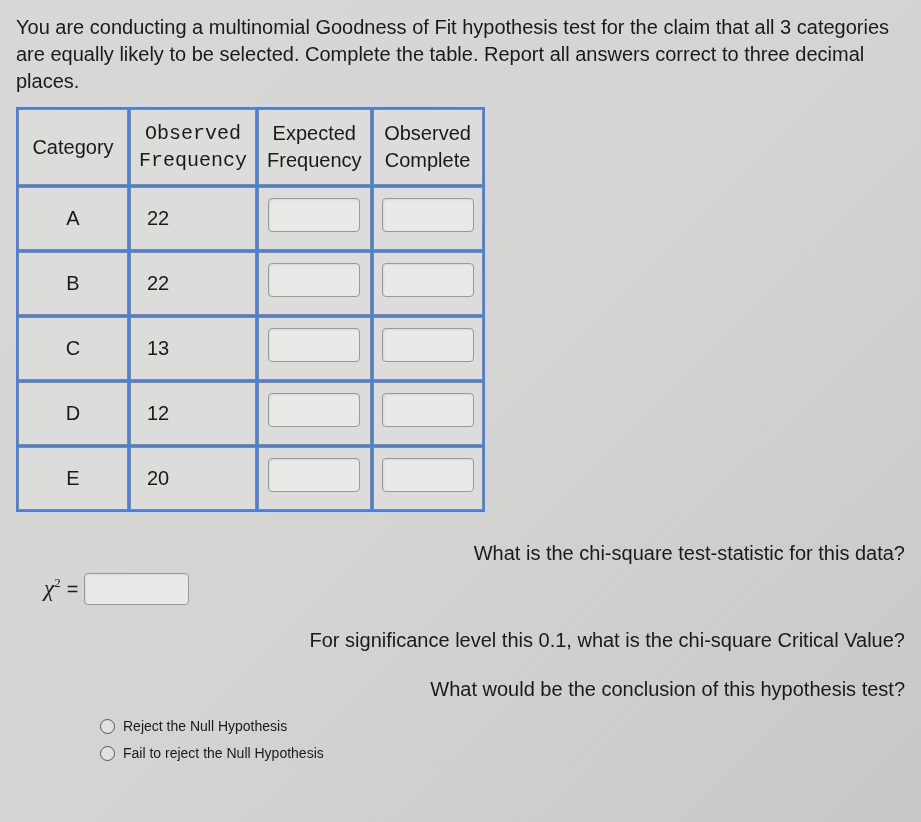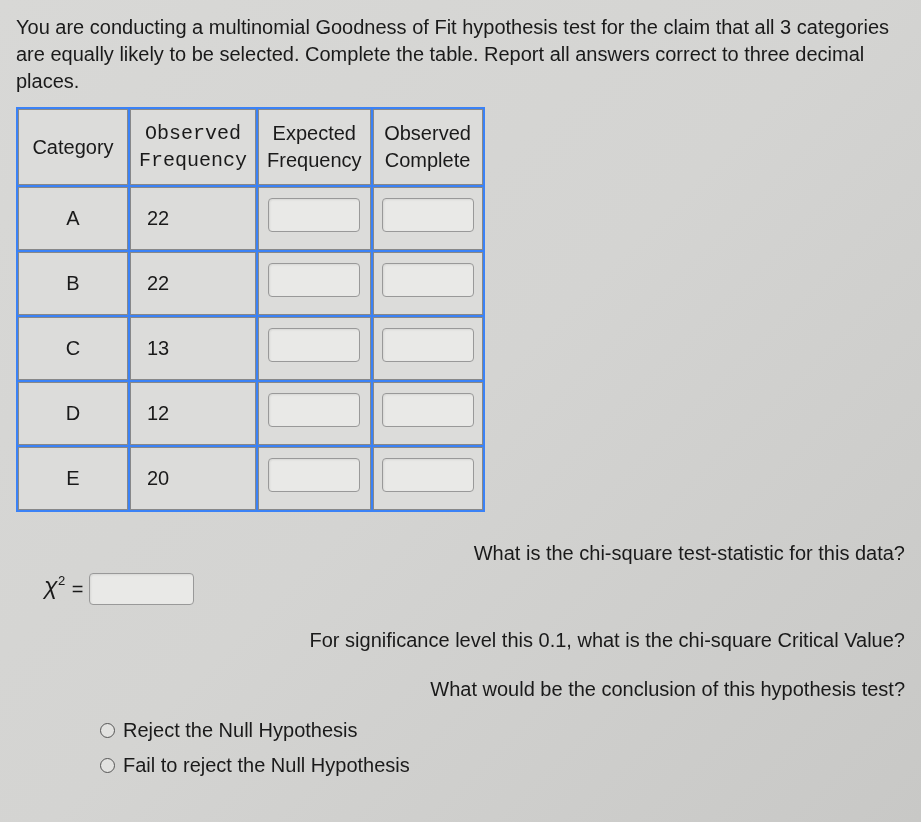--- a/index.html
+++ b/index.html
@@ -55,21 +55,21 @@
       margin: 22px 0 18px 28px;
     }
     .q-text { margin-bottom: 6px; text-align: right; }
     .chi-row {
       display: flex;
       align-items: center;
       gap: 6px;
       margin-top: 4px;
     }
     .chi-sym {
-      font-family: Liberation Mono, monospace;
+      font-family: Liberation Serif, serif;
       font-style: italic;
       font-size: 23px;
       position: relative;
     }
     .chi-sym sup {
       font-size: 13px;
       vertical-align: super;
       font-style: normal;
     }
     .inline-input {
@@ -90,21 +90,21 @@
     }
     .radio-group {
       margin-left: 56px;
       margin-top: 14px;
     }
     .radio-row {
       display: flex;
       align-items: center;
       gap: 8px;
       margin: 8px 0;
-      font-size: 20px;
+      font-size: 14px;
     }
     .radio {
       width: 15px;
       height: 15px;
       border: 1.5px solid #555;
       border-radius: 50%;
       background: #e2e2e0;
       flex-shrink: 0;
     }
   </style>

